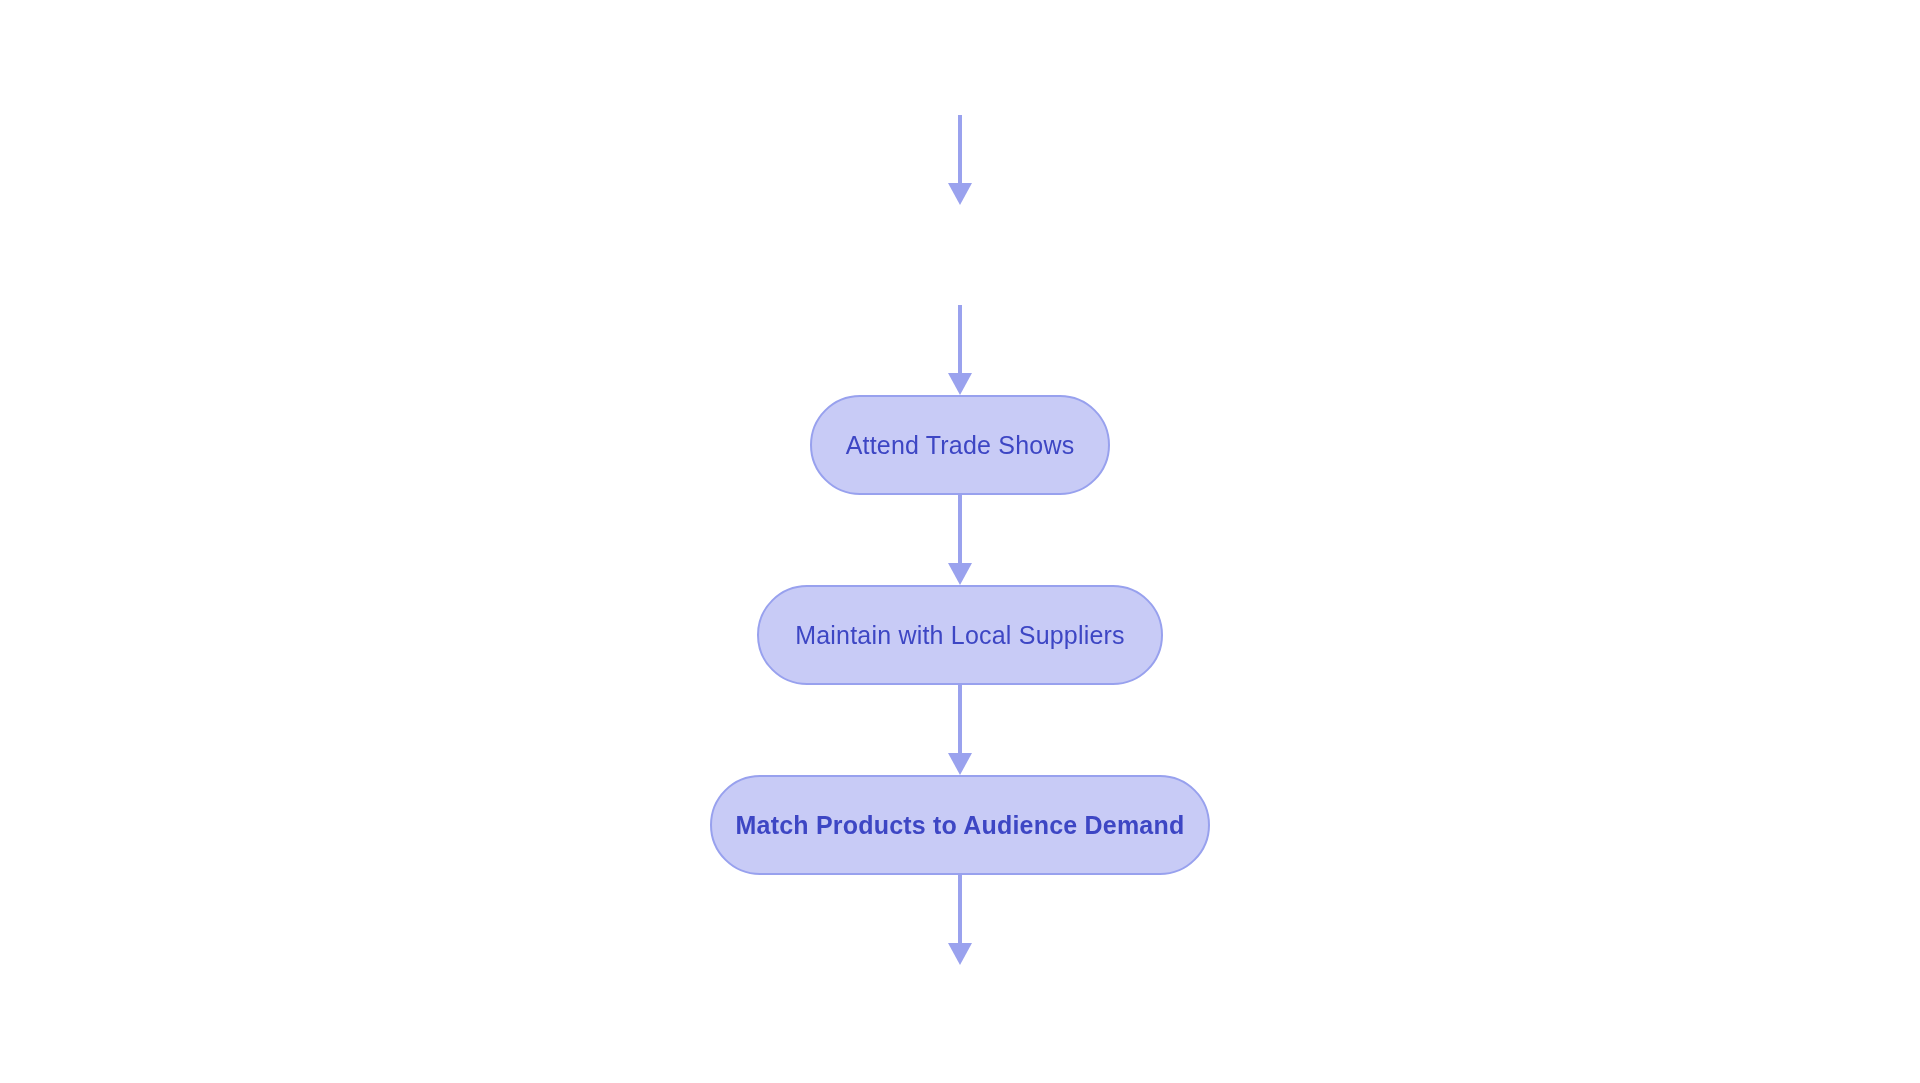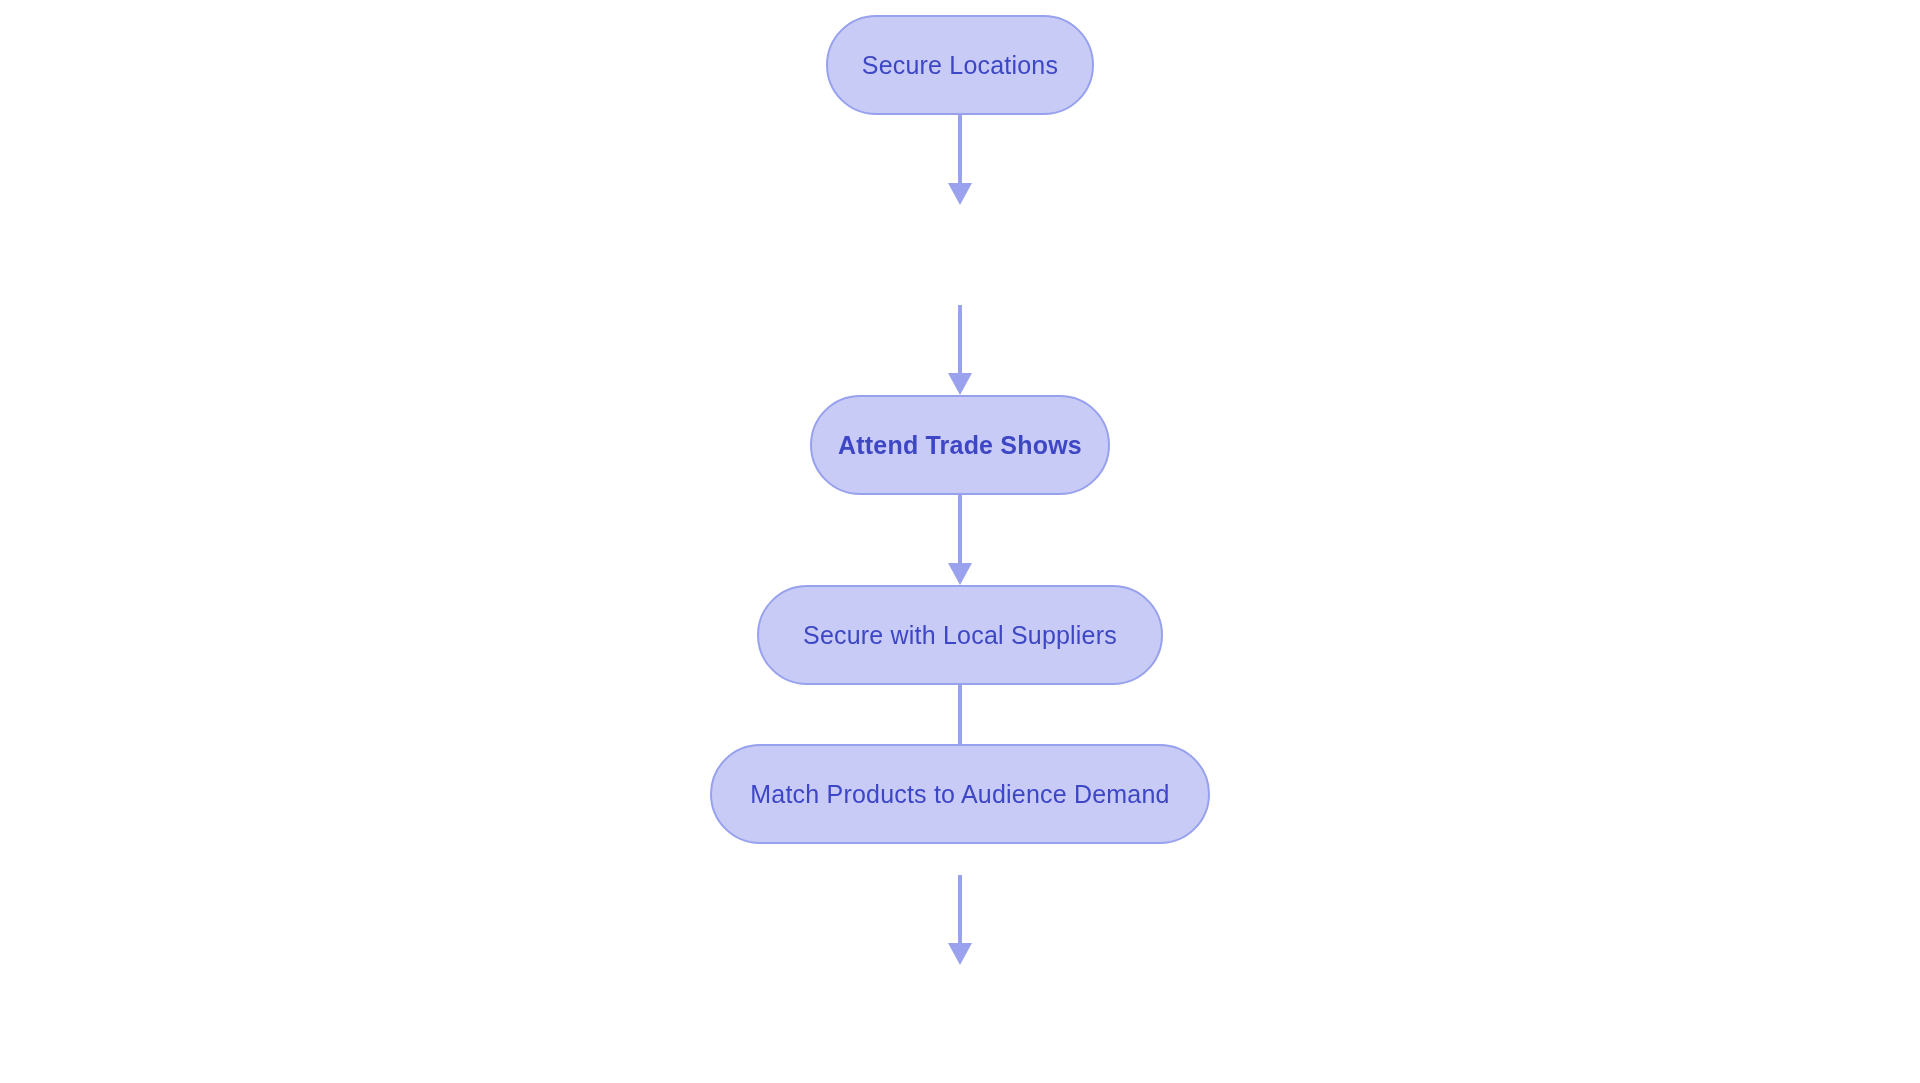--- a/index.html
+++ b/index.html
@@ -33,23 +33,23 @@
     display: flex;
     align-items: center;
     justify-content: center;
     color: var(--text-color);
     font-size: 25px;
     letter-spacing: 0.2px;
     white-space: nowrap;
   }
   .n0 { top: 15px;  width: 268px; }
   .n1 { top: 205px; width: 376px; }
-  .n2 { top: 395px; width: 300px; font-weight: bold; }
+  .n2 { top: 395px; width: 300px; }
   .n3 { top: 585px; width: 406px; }
-  .n4 { top: 744px; width: 500px; }
+  .n4 { top: 775px; width: 500px; font-weight: bold; }
   .n5 { top: 965px; width: 540px; }
   .arrow {
     position: absolute;
     left: 50%;
     transform: translateX(-50%);
     width: 24px;
     height: 90px;
     display: flex;
     flex-direction: column;
     align-items: center;
@@ -70,23 +70,20 @@
     border-left: 12px solid transparent;
     border-right: 12px solid transparent;
     border-top: 22px solid var(--arrow-color);
   }
 </style>
 </head>
 <body>
 
 <div class="canvas">
 
-  <div class="node n0">
-    <span class="node-label">Secure Locations</span>
-  </div>
 
   <div class="arrow a0">
     <div class="arrow-line"></div>
     <div class="arrow-head"></div>
   </div>
 
 
   <div class="arrow a1">
     <div class="arrow-line"></div>
     <div class="arrow-head"></div>
@@ -95,21 +92,21 @@
   <div class="node n2">
     <span class="node-label">Attend Trade Shows</span>
   </div>
 
   <div class="arrow a2">
     <div class="arrow-line"></div>
     <div class="arrow-head"></div>
   </div>
 
   <div class="node n3">
-    <span class="node-label">Secure with Local Suppliers</span>
+    <span class="node-label">Maintain with Local Suppliers</span>
   </div>
 
   <div class="arrow a3">
     <div class="arrow-line"></div>
     <div class="arrow-head"></div>
   </div>
 
   <div class="node n4">
     <span class="node-label">Match Products to Audience Demand</span>
   </div>

